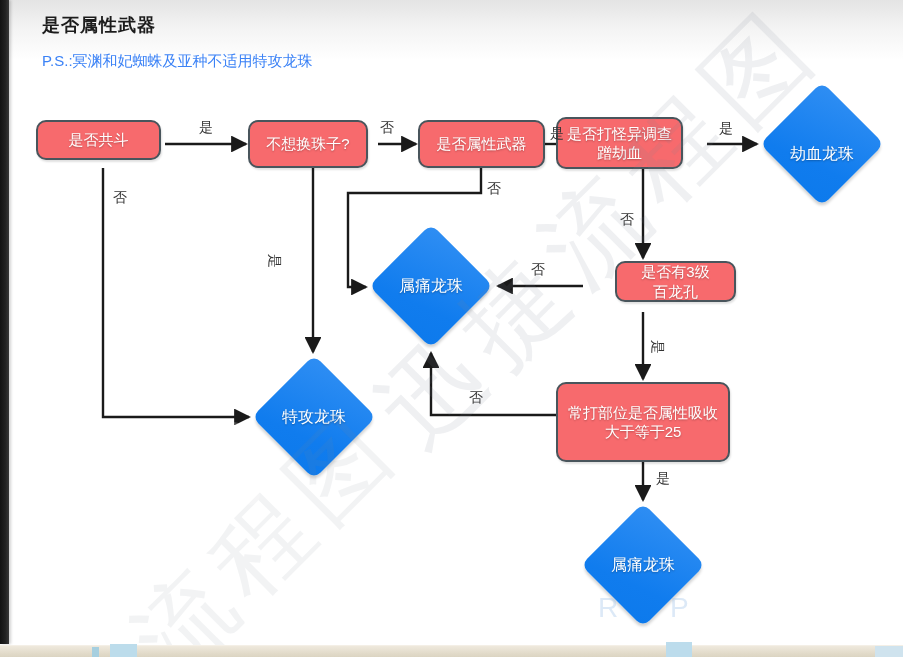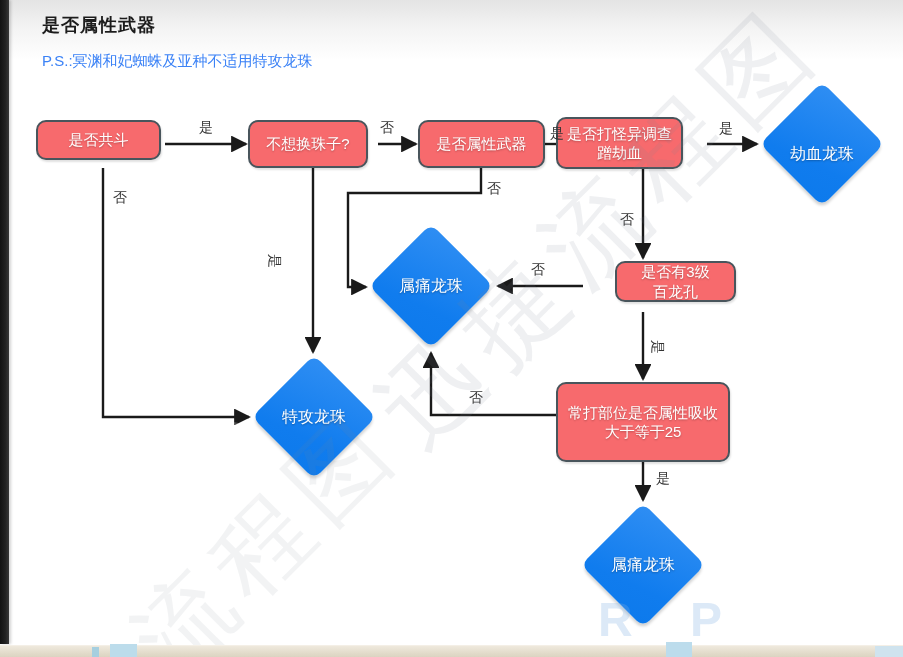--- a/index.html
+++ b/index.html
@@ -79,21 +79,21 @@
   }
   .watermark-tile2{
     position:absolute;left:190px;top:620px;
     transform:translate(-50%,-50%) rotate(-45deg);
     font-size:96px;letter-spacing:12px;white-space:nowrap;
     color:rgba(125,135,150,0.10);
     z-index:20;pointer-events:none;
   }
   .watermark-letters{
     position:absolute;left:598px;top:592px;
-    font-size:48px;font-weight:700;letter-spacing:22px;
+    font-size:28px;font-weight:400;letter-spacing:22px;
     color:rgba(130,175,225,0.28);
     z-index:20;pointer-events:none;
   }
   .watermark-logo{position:absolute;left:150px;top:405px;z-index:21;pointer-events:none;}
 </style>
 </head>
 <body>
 
 <div class="top-gradient"></div>
 

